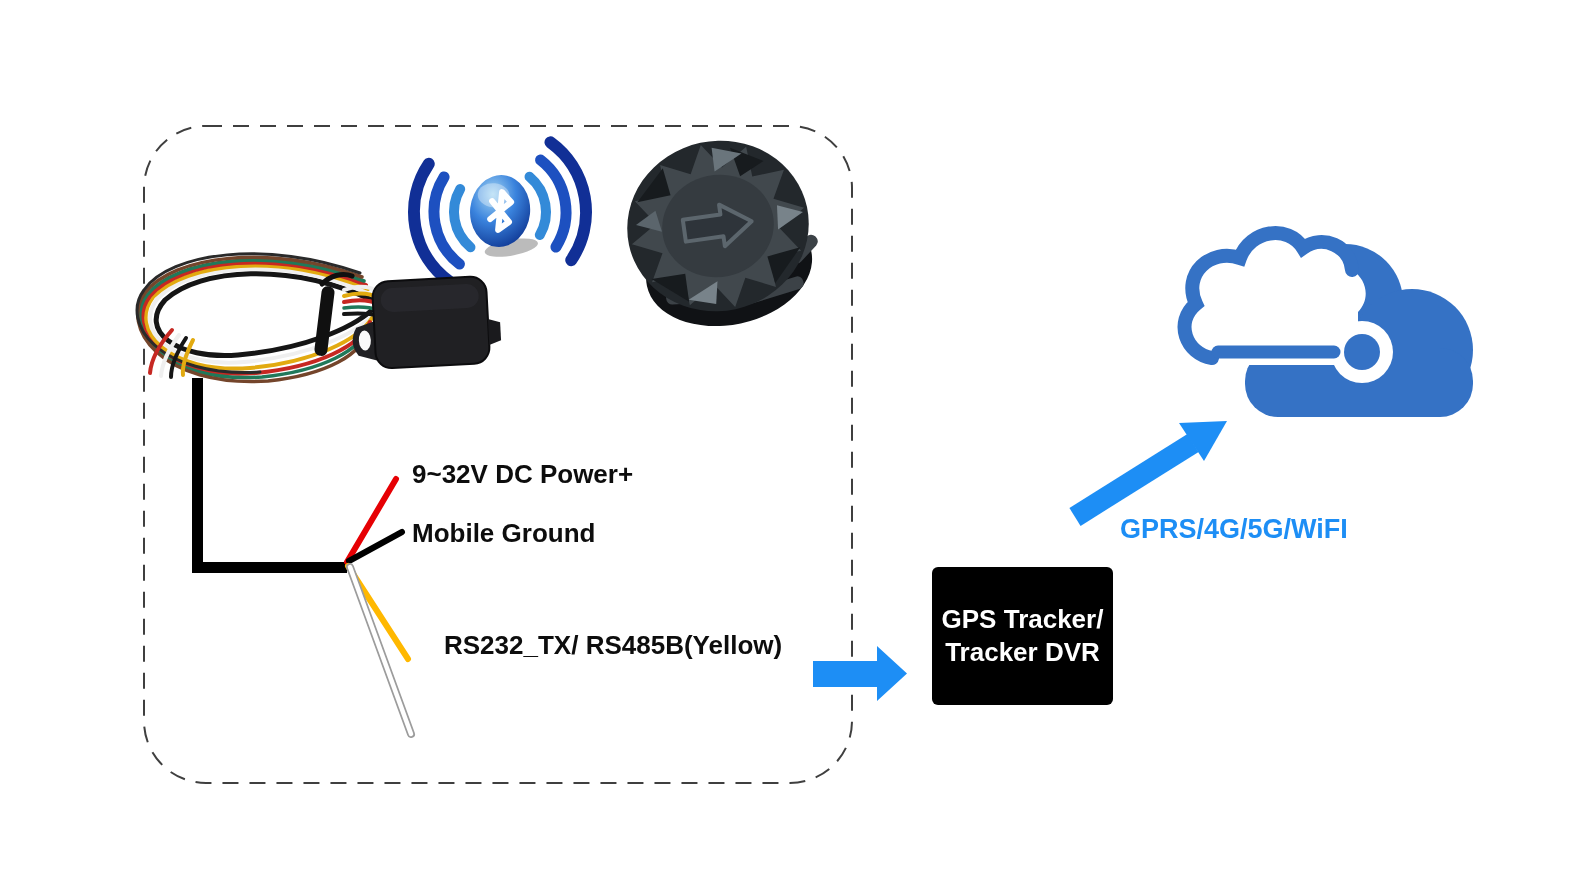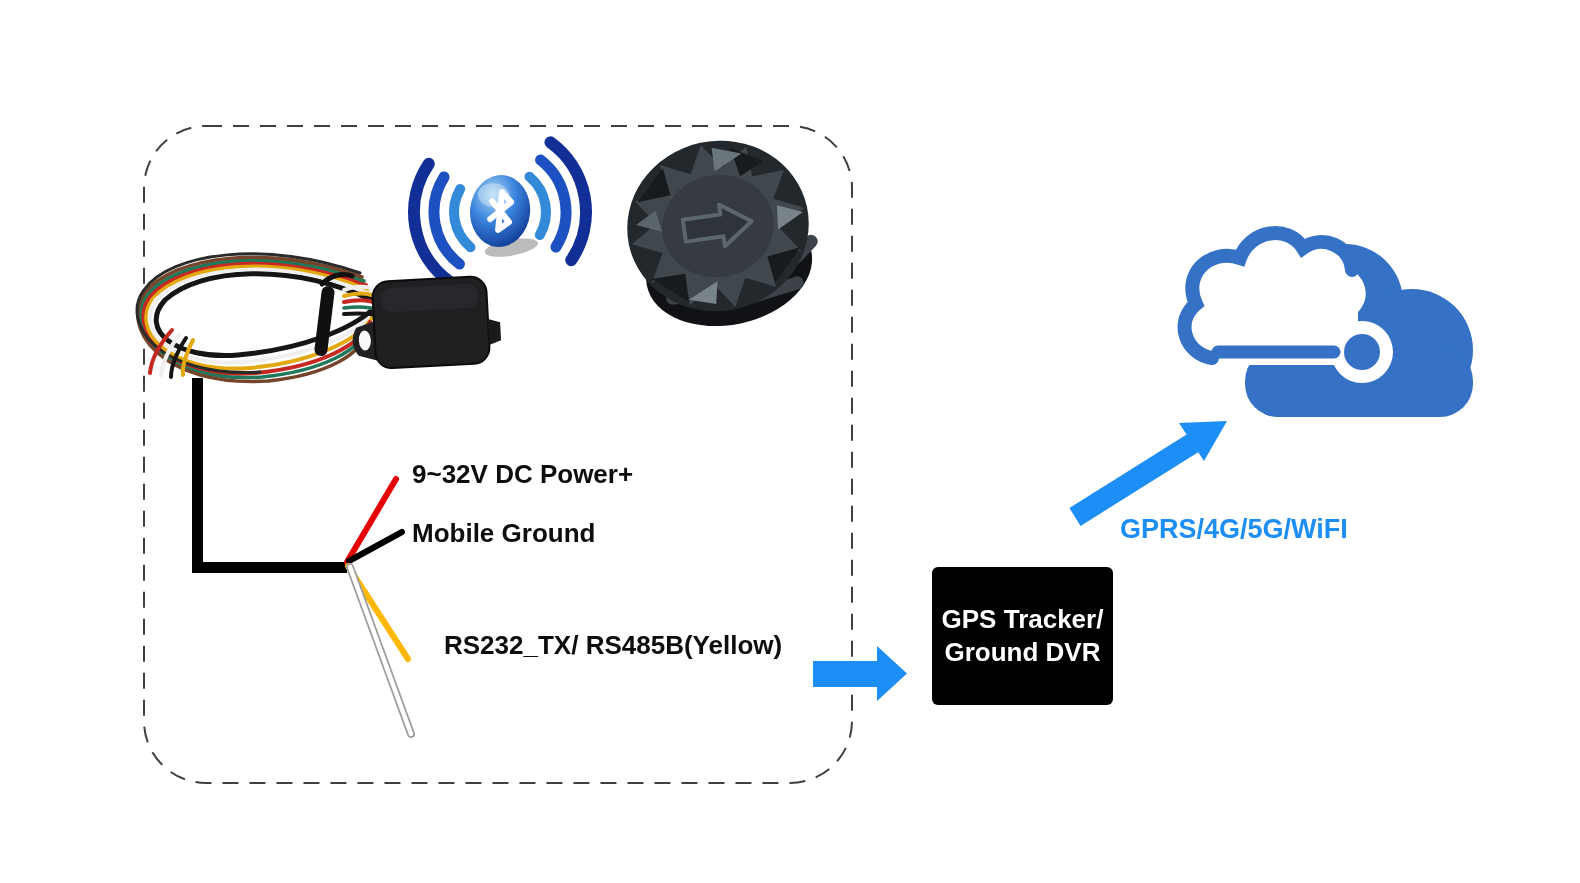--- a/index.html
+++ b/index.html
@@ -197,18 +197,18 @@
 
   <div class="wire-label" style="left:412px;top:459px;">9~32V DC Power+</div>
 
   <div class="wire-label" style="left:412px;top:518px;">Mobile Ground</div>
 
   <div class="wire-label" style="left:432px;top:630px;margin-left:12px;">RS232_TX/ RS485B(Yellow)</div>
 
 
   <div class="gps-box">
     <span>GPS Tracker/</span>
-    <span>Ground DVR</span>
+    <span>Tracker DVR</span>
   </div>
 
   <div class="connectivity-label">GPRS/4G/5G/WiFI</div>
 
 </div>
 
 </body></html>

